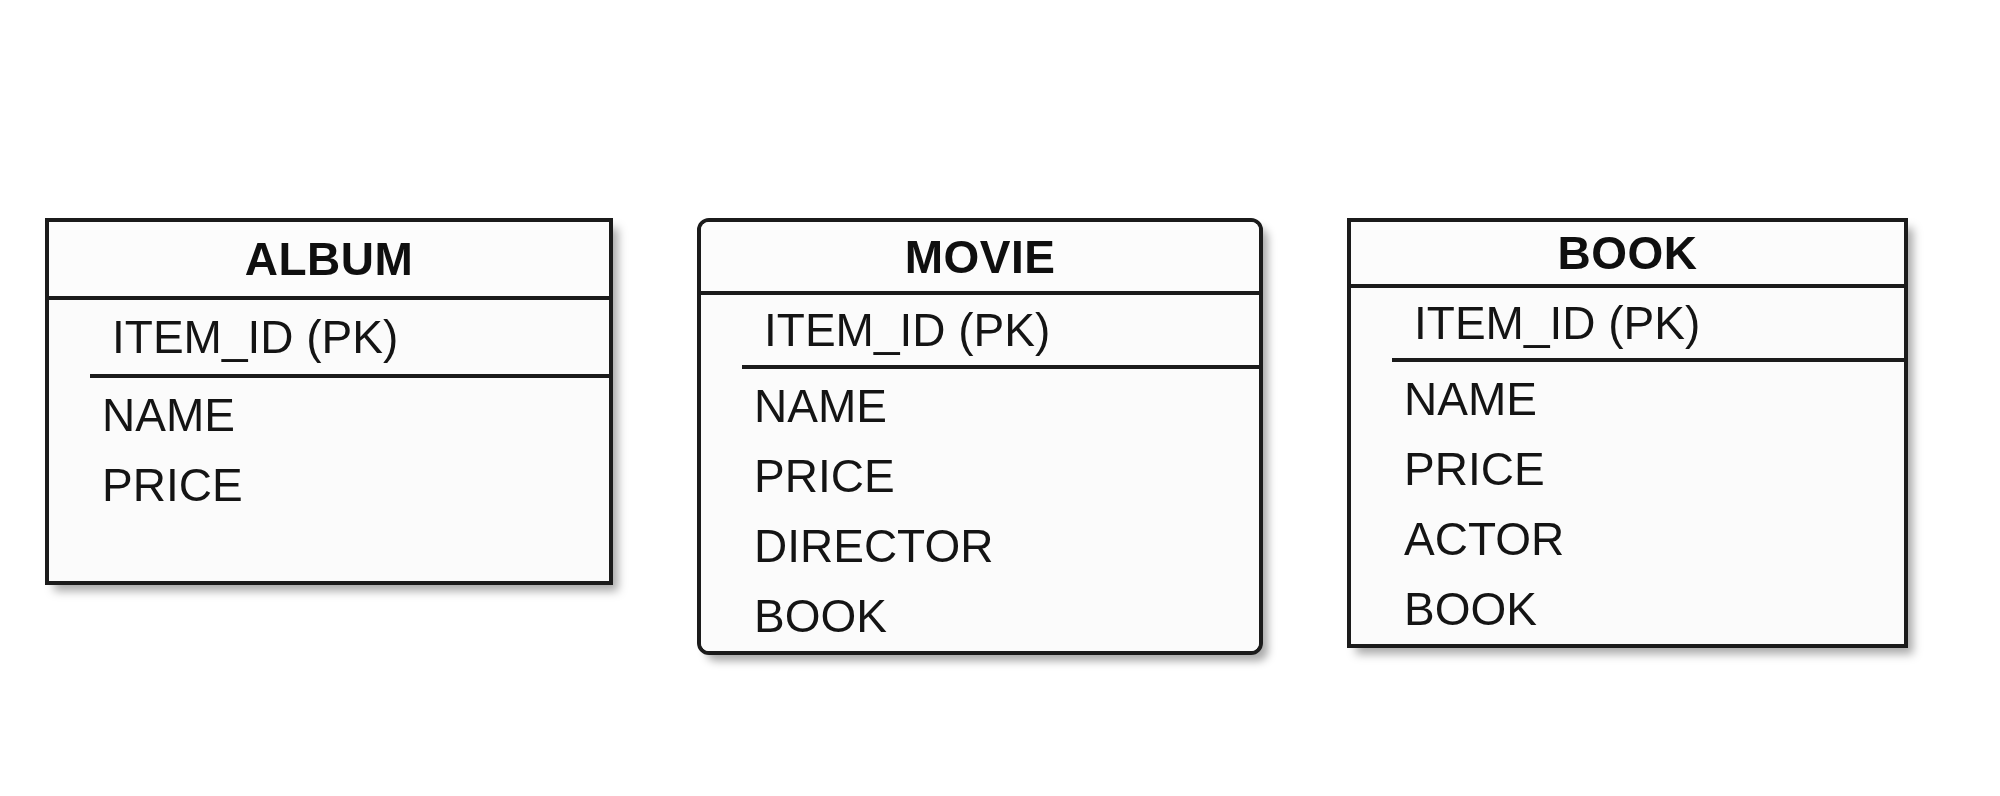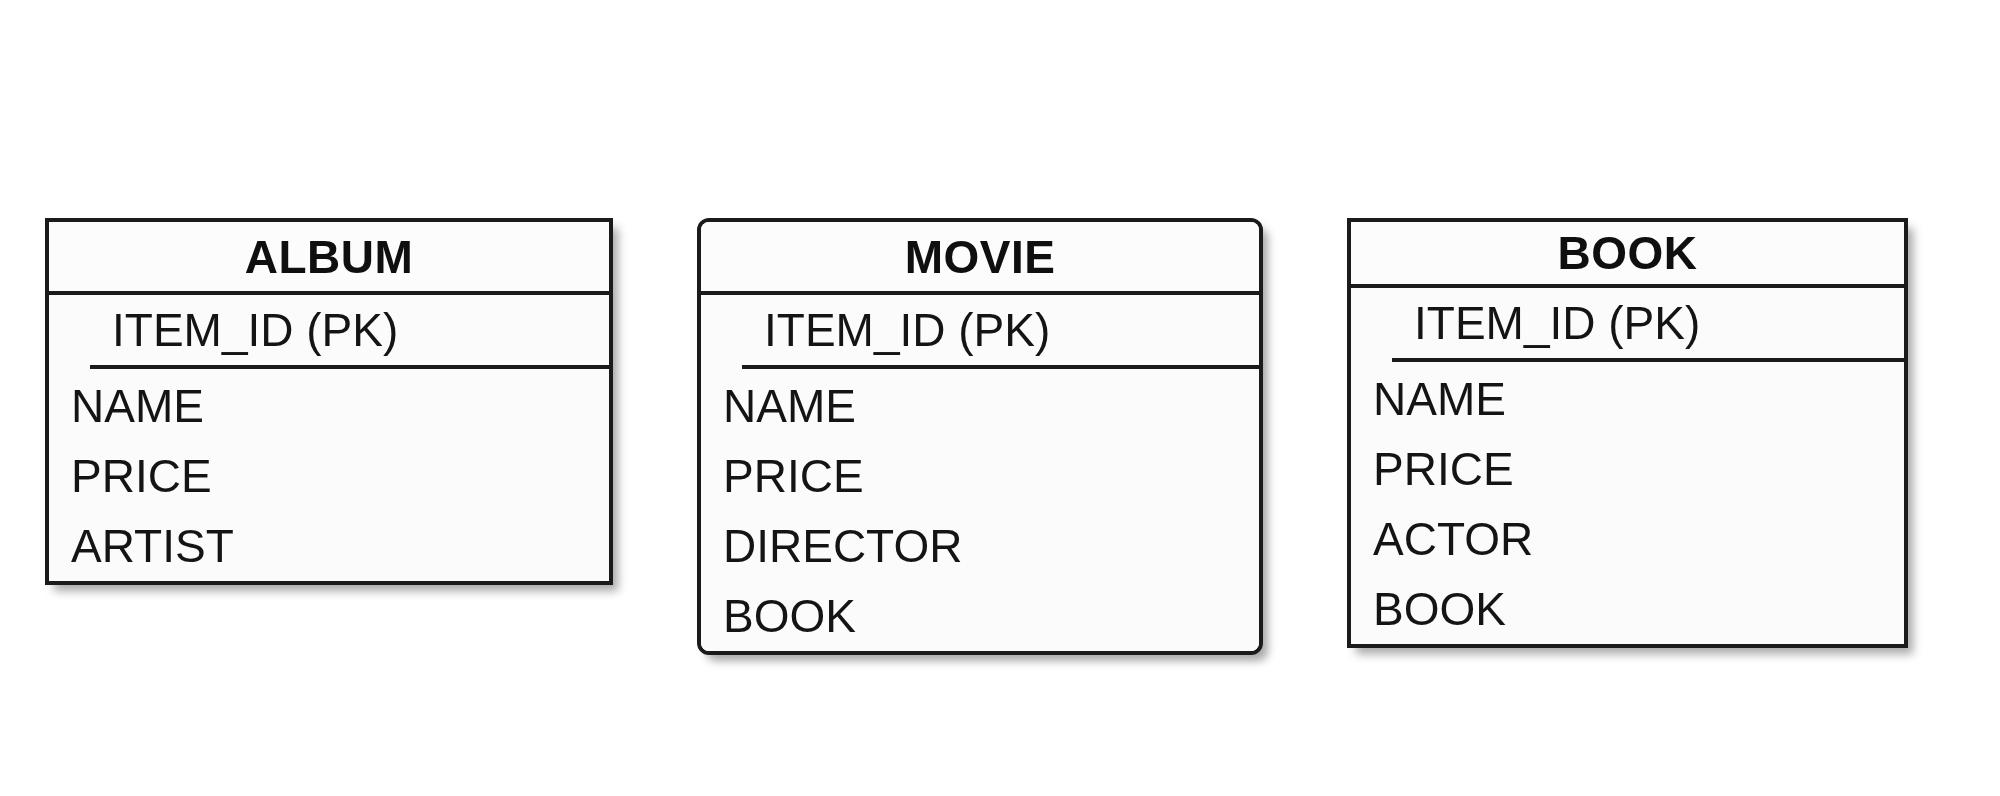--- a/index.html
+++ b/index.html
@@ -53,20 +53,21 @@
     justify-content: center;
     background: #fbfbfb;
     margin-left: 41px;
   }
 
   .entity-attrs {
     box-sizing: border-box;
     flex: 1 1 auto;
     background: #fbfbfb;
     padding-top: 2px;
+    padding-left: 31px;
   }
 
   .field {
     color: #141414;
     white-space: nowrap;
     overflow: hidden;
   }
 
   
   #entity-album   { left: 45px;   top: 218px; width: 568px; height: 367px; }
@@ -89,21 +90,20 @@
 <div id="canvas">
 
   <div class="entity" id="entity-album">
     <div class="entity-header">ALBUM</div>
     <div class="entity-keys">
       <div class="field">ITEM_ID (PK)</div>
     </div>
     <div class="entity-attrs">
       <div class="field">NAME</div>
       <div class="field">PRICE</div>
-      <div class="field">ARTIST</div>
     </div>
   </div>
 
   <div class="entity" id="entity-movie">
     <div class="entity-header">MOVIE</div>
     <div class="entity-keys">
       <div class="field">ITEM_ID (PK)</div>
     </div>
     <div class="entity-attrs">
       <div class="field">NAME</div>

